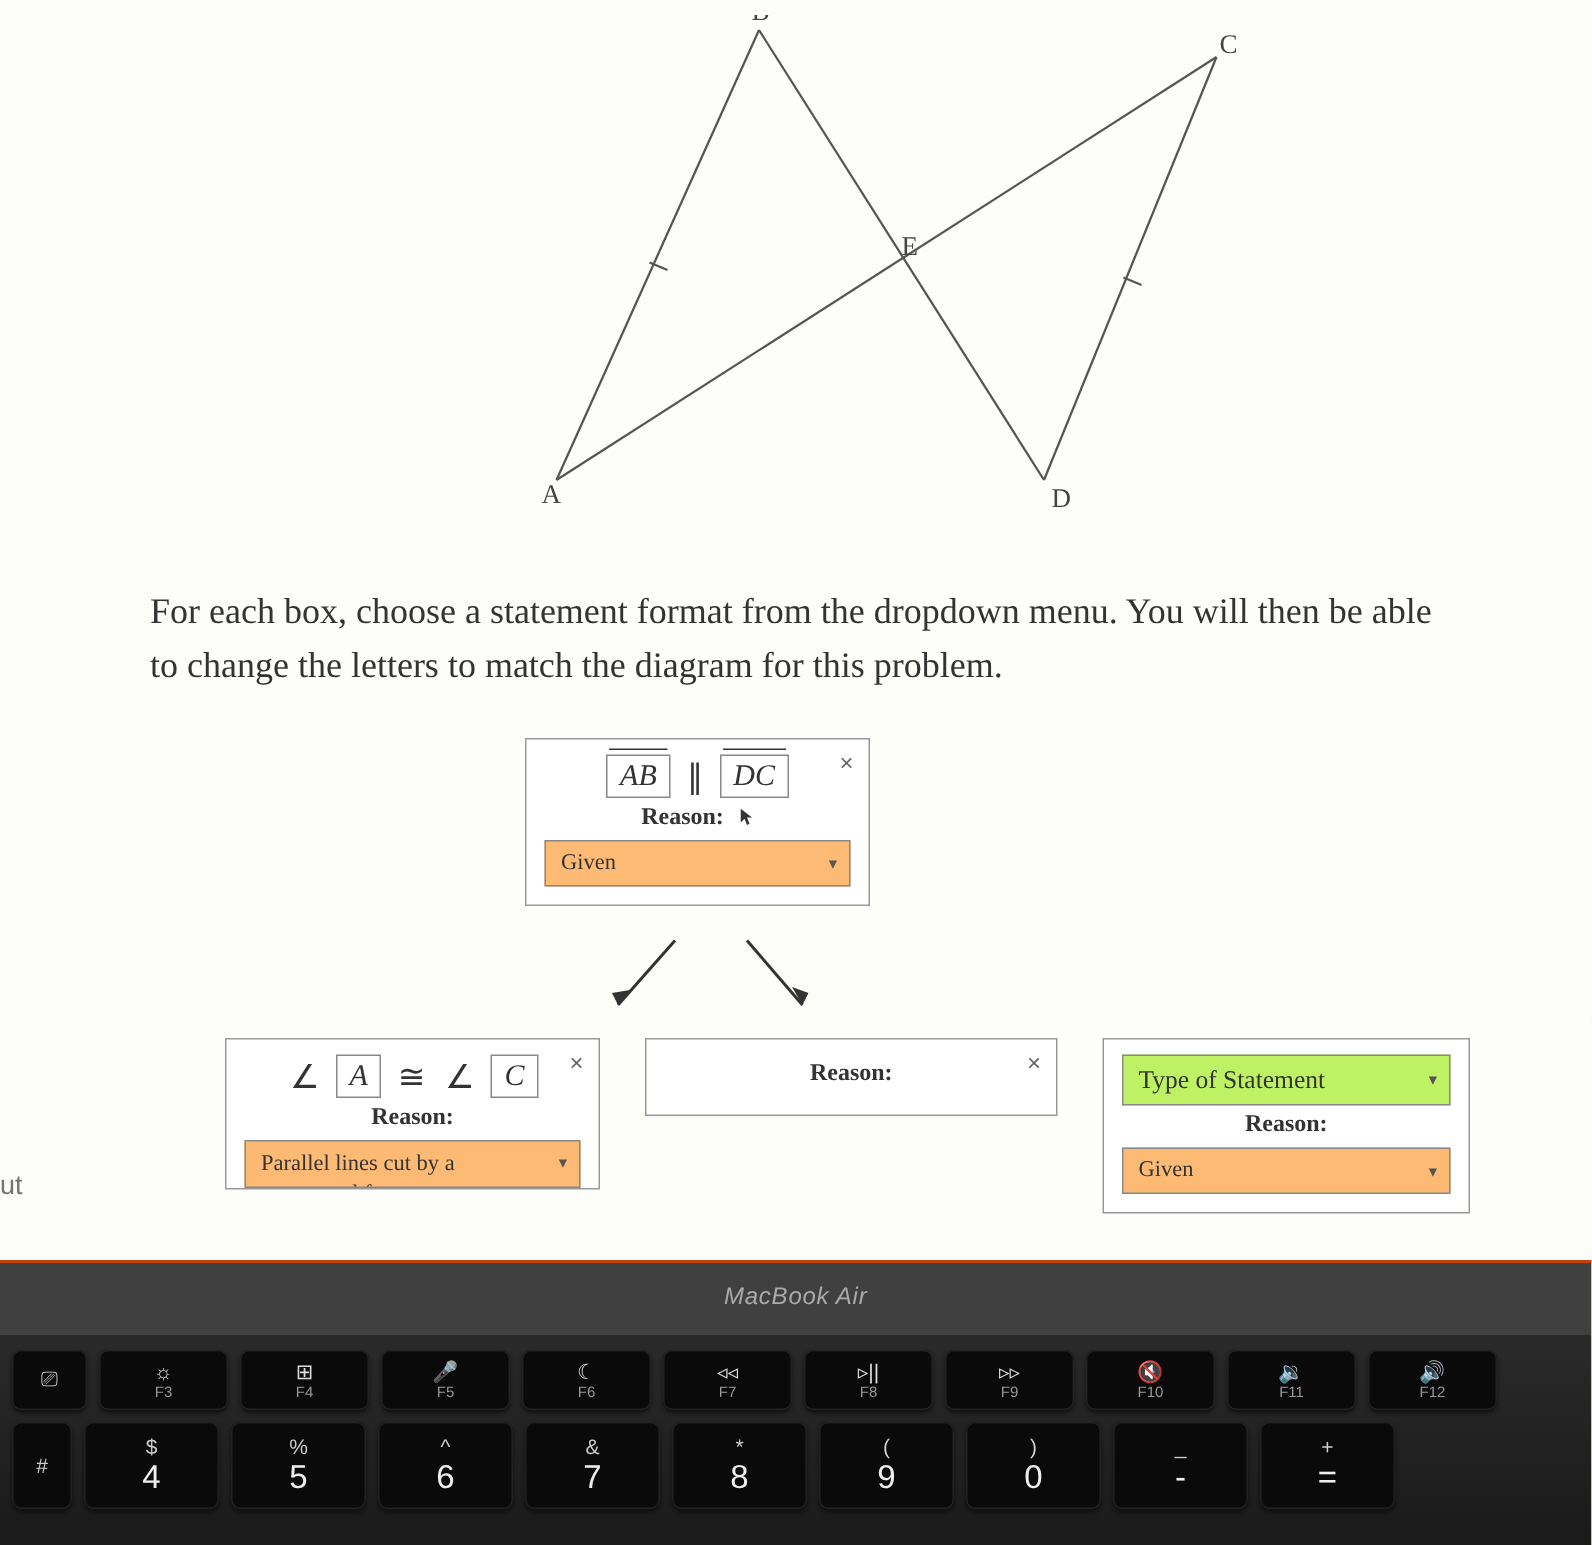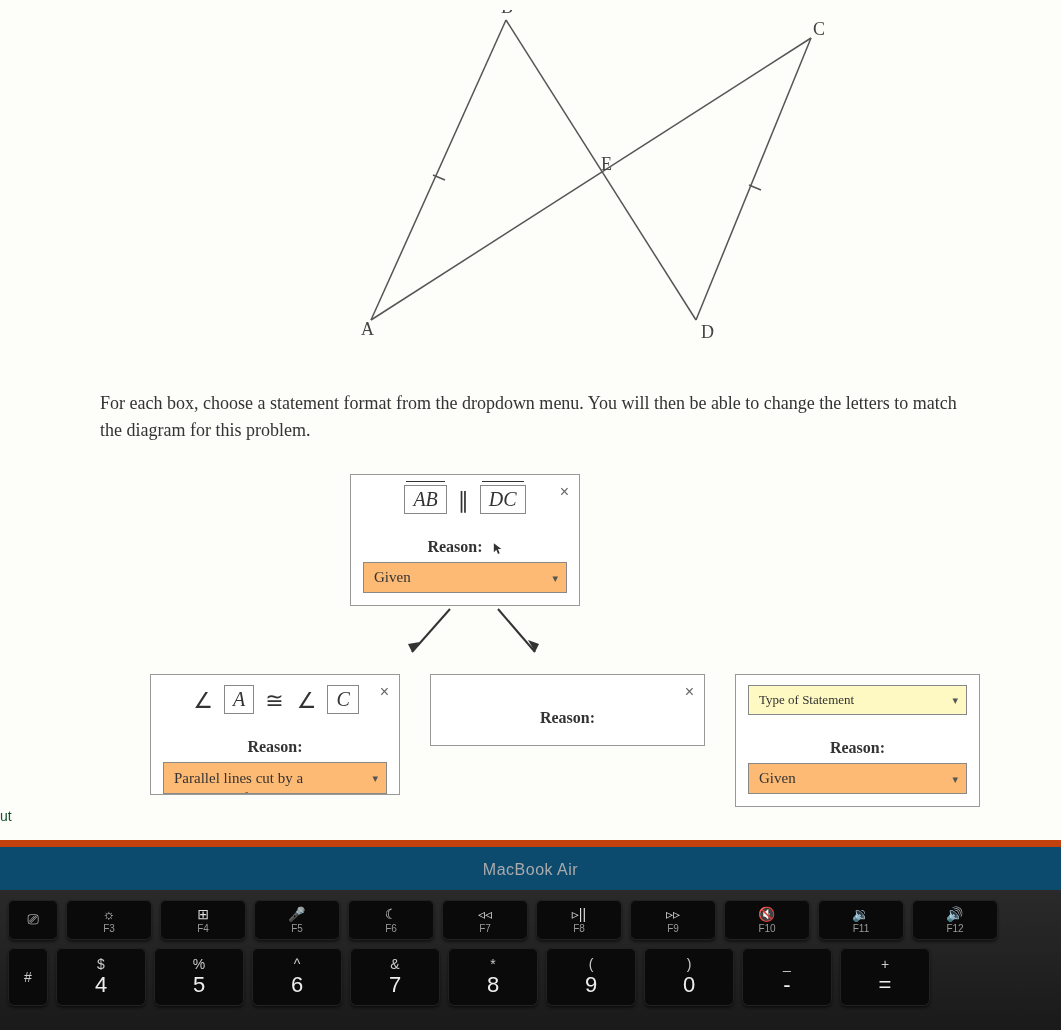--- a/index.html
+++ b/index.html
@@ -23,21 +23,21 @@
   }
   .diagram-wrap svg { display: block; }
   .vertex-label {
     font-family: 'Times New Roman', serif;
     font-size: 18px;
     fill: #444;
   }
   .seg { stroke: #555; stroke-width: 1.5; fill: none; }
   .tick { stroke: #555; stroke-width: 1.5; }
   .instructions {
-    font-size: 18px;
+    font-size: 24px;
     line-height: 1.5;
     color: #333;
     margin: 0 0 30px 0;
     padding-right: 40px;
   }
   .proof-area { position: relative; height: 340px; }
   .proof-box {
     position: absolute;
     border: 1px solid #999;
     background: #fff;
@@ -67,21 +67,21 @@
     content: "";
     position: absolute;
     top: -4px; left: 4px; right: 4px;
     border-top: 1.5px solid #333;
   }
   .sym { font-family: 'Times New Roman', serif; font-size: 22px; margin: 0 4px; display: inline-block; vertical-align: middle; }
   .reason-label {
     text-align: center;
     font-size: 16px;
     font-weight: bold;
-    margin: 24px 0 6px 0;
+    margin: 4px 0 6px 0;
     font-family: Georgia, serif;
   }
   .reason-select {
     border: 1px solid #888;
     padding: 6px 24px 6px 10px;
     font-size: 15px;
     font-family: Georgia, serif;
     position: relative;
     background: #fdba74;
     cursor: pointer;
@@ -95,24 +95,24 @@
     position: absolute;
     right: 8px;
     top: 50%;
     transform: translateY(-50%);
     font-size: 11px;
     color: #555;
   }
   .ts-select {
     border: 1px solid #888;
     padding: 6px 24px 6px 10px;
-    font-size: 13px;
+    font-size: 17px;
     font-family: Georgia, serif;
     position: relative;
-    background: #fef9c3;
+    background: #bef264;
     cursor: pointer;
     min-height: 30px;
   }
   .ts-select::after {
     content: "▾";
     position: absolute;
     right: 8px;
     top: 50%;
     transform: translateY(-50%);
     font-size: 11px;
@@ -129,32 +129,33 @@
   .cursor-icon {
     display: inline-block;
     width: 10px; height: 14px;
     margin-left: 6px;
     vertical-align: middle;
   }
   .arrow-svg { position: absolute; }
   
   .side-frag {
     position: absolute;
-    left: 0; top: 808px;
-    font-size: 14px;
-    color: #14532d;
+    left: 0; top: 780px;
+    font-size: 18px;
+    color: #737373;
     font-family: Arial, sans-serif;
   }
   
   .bezel {
-    background: #0c4a6e;
+    background: #404040;
     height: 50px;
     position: relative;
-    border-top: 7px solid #c2410c;
+    border-top: 2px solid #c2410c;
     margin-top: 0;
+    font-style: italic;
   }
   .hinge-label {
     color: #aaa;
     font-family: Arial, sans-serif;
     font-size: 16px;
     text-align: center;
     padding-top: 14px;
     letter-spacing: 0.5px;
   }
   .kbd {

